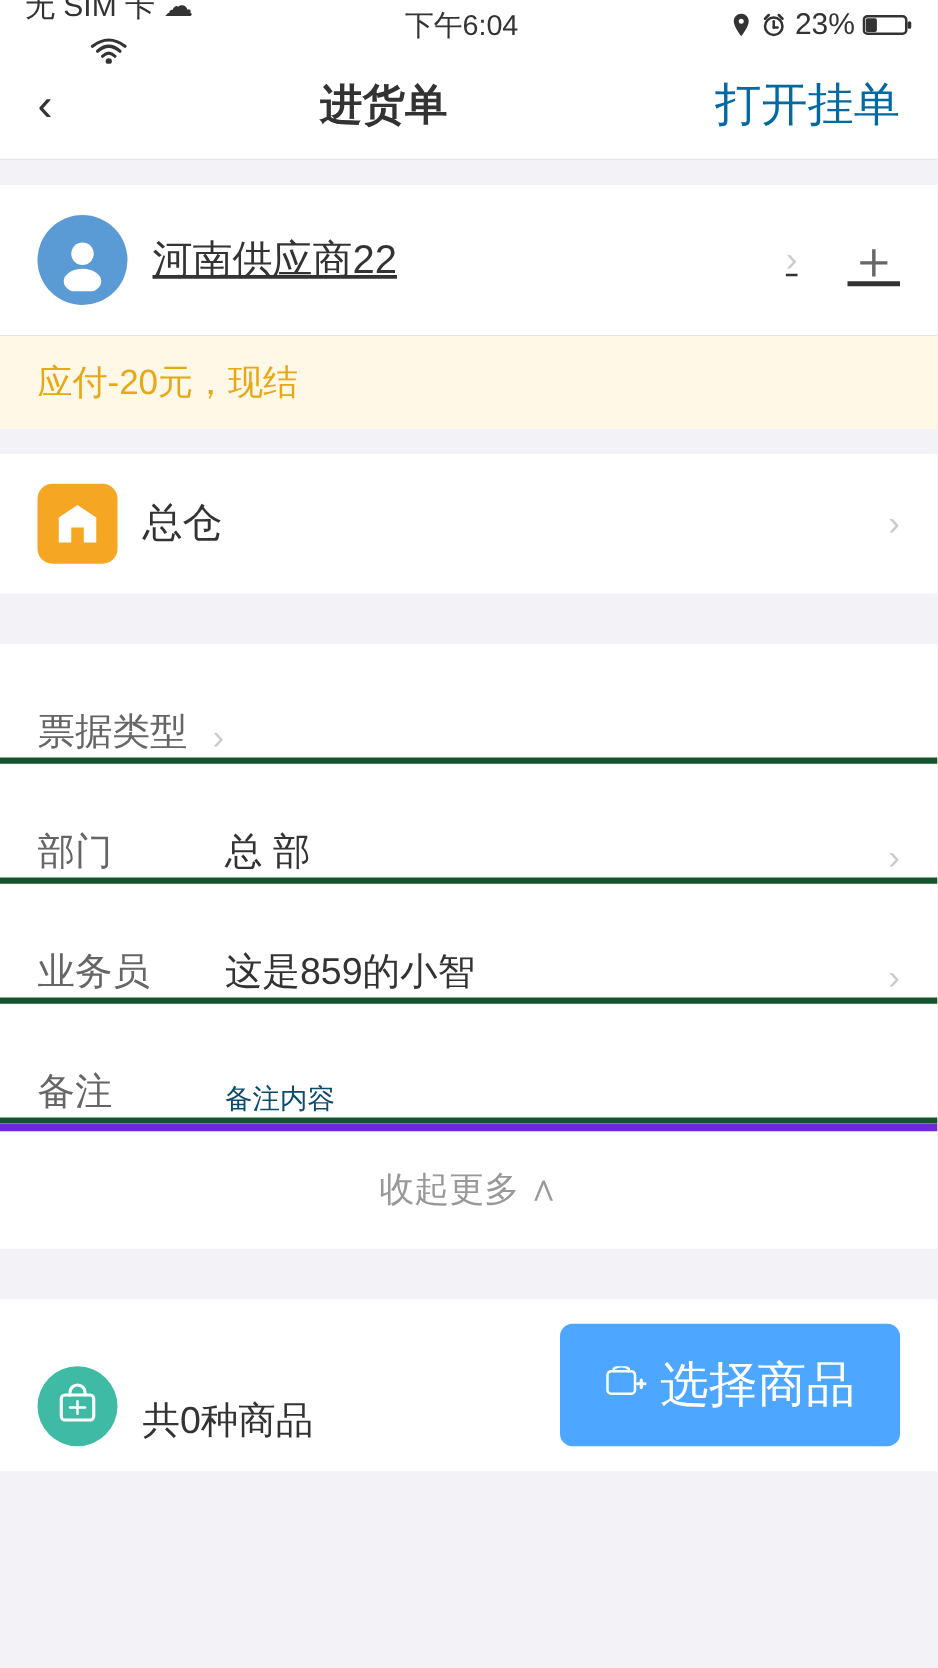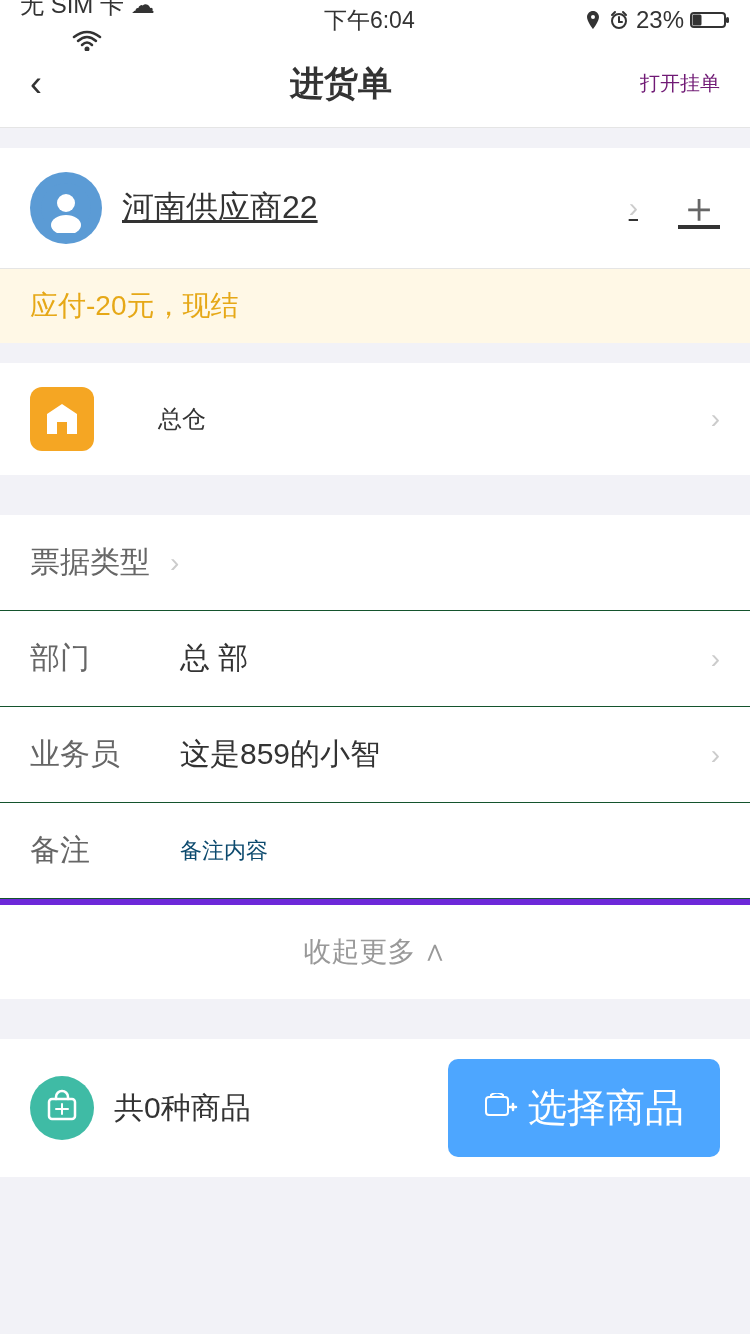--- a/index.html
+++ b/index.html
@@ -44,22 +44,22 @@
       font-size: 36px;
       color: #333;
       cursor: pointer;
     }
     .nav-title {
       font-size: 34px;
       font-weight: 600;
       color: #333;
     }
     .nav-action {
-      font-size: 20px;
-      color: #701a75;
+      font-size: 37px;
+      color: #0369a1;
     }
 
     
     .section-divider {
       height: 20px;
       background: #f2f2f7;
     }
 
     
     .card-section {
@@ -122,40 +122,39 @@
       border-radius: 12px;
       background: #f5a623;
       display: flex;
       align-items: center;
       justify-content: center;
       margin-right: 20px;
       flex-shrink: 0;
     }
     .warehouse-name {
       flex: 1;
-      font-size: 24px;
-      color: #333;
-      margin-left: 44px;
+      font-size: 32px;
+      color: #333;
     }
     .row-chevron {
       font-size: 28px;
       color: #ccc;
     }
 
     
     .form-section {
       background: #fff;
       margin-top: 20px;
     }
     .form-row {
       display: flex;
-      align-items: center;
+      align-items: flex-end;
       padding: 0 30px;
       height: 96px;
-      border-bottom: 1px solid #14532d;
+      border-bottom: 5px solid #14532d;
     }
     .form-label {
       font-size: 30px;
       color: #666;
       width: 140px;
       flex-shrink: 0;
     }
     .form-value {
       flex: 1;
       font-size: 30px;
@@ -176,21 +175,21 @@
       text-align: center;
       font-size: 28px;
       color: #999;
       border-top: 6px solid #6d28d9;
     }
 
     
     .bottom-bar {
       background: #fff;
       display: flex;
-      align-items: center;
+      align-items: flex-end;
       padding: 20px 30px;
       margin-top: 20px;
     }
     .product-count-icon {
       width: 64px;
       height: 64px;
       border-radius: 50%;
       background: #3fbba5;
       display: flex;
       align-items: center;

